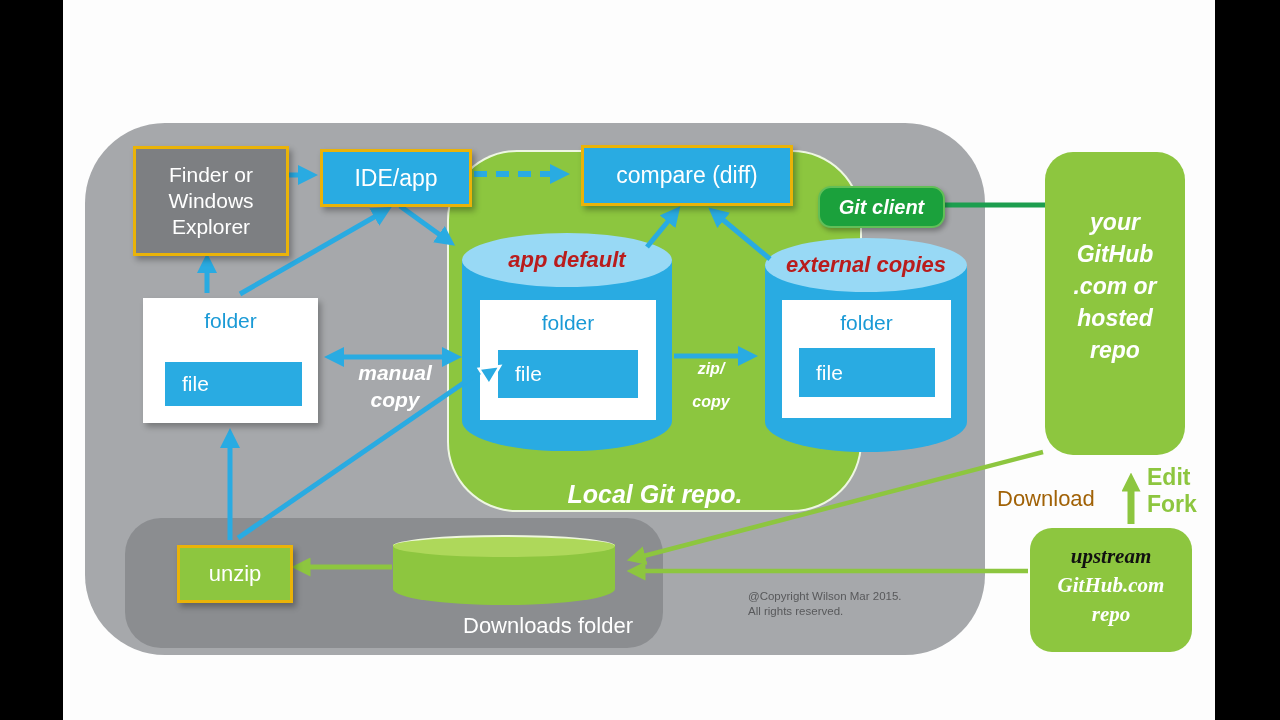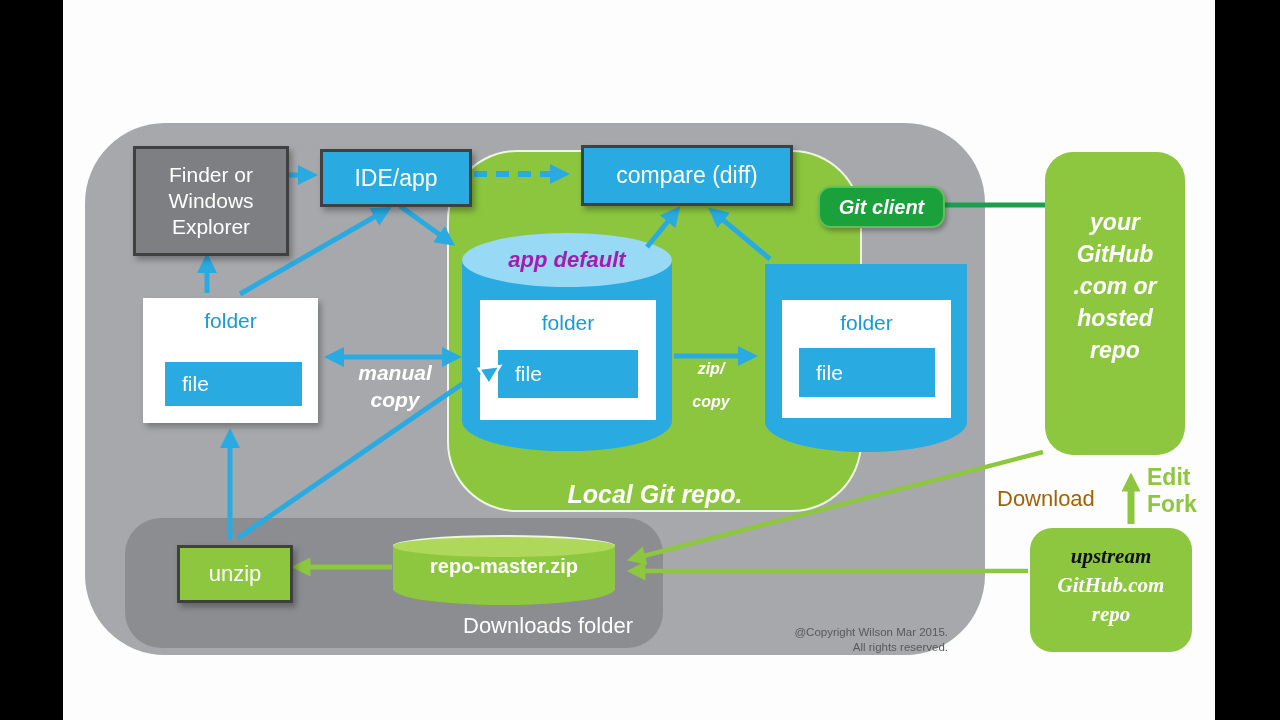--- a/index.html
+++ b/index.html
@@ -11,21 +11,21 @@
 
   
   #local-machine{position:absolute;left:85px;top:123px;width:900px;height:532px;
     background:#a6a8ab;border-radius:80px;z-index:1;}
   #git-repo-container{position:absolute;left:447px;top:150px;width:411px;height:358px;
     background:#8cc63f;border-radius:70px;border:2px solid rgba(255,255,255,.85);z-index:2;}
   #downloads-box{position:absolute;left:125px;top:518px;width:538px;height:130px;
     background:#8b8d90;border-radius:36px;z-index:2;}
 
   
-  .wbox{position:absolute;border:3px solid #404040;box-shadow:3px 4px 6px rgba(0,0,0,.30);
+  .wbox{position:absolute;border:3px solid #eab308;box-shadow:3px 4px 6px rgba(0,0,0,.30);
     display:flex;align-items:center;justify-content:center;color:#fff;z-index:6;text-align:center;}
   .blue{background:#29abe2;}
   .pre{white-space:pre-line;}
 
   #finder-box{left:133px;top:146px;width:150px;height:104px;background:#7d7f82;
     font-size:21px;line-height:26px;}
   #ide-box{left:320px;top:149px;width:146px;height:52px;font-size:23px;}
   #compare-box{left:581px;top:145px;width:206px;height:55px;font-size:23px;}
   #git-client-box{position:absolute;left:818px;top:186px;width:123px;height:38px;
     background:#1ba13c;border:2px solid #62bf58;border-radius:13px;box-shadow:2px 3px 5px rgba(0,0,0,.3);
@@ -40,21 +40,21 @@
     display:flex;align-items:center;padding-left:17px;box-sizing:border-box;}
   #folder-left{left:143px;top:298px;width:175px;height:125px;}
   #folder-left .filebar{left:22px;top:64px;width:137px;height:44px;}
   .cyl-folder{box-shadow:none;}
 
   
   .cyl{position:absolute;z-index:3;}
   .cyl .cbody{position:absolute;left:0;right:0;top:26px;bottom:0;background:#29abe2;
     border-radius:0 0 100px 100px / 0 0 30px 30px;}
   .cyl .ctop{position:absolute;left:0;right:0;top:0;height:54px;background:#98d9f5;border-radius:50%;
-    display:flex;align-items:center;justify-content:center;color:#a21caf;
+    display:flex;align-items:center;justify-content:center;color:#b91c1c;
     font-size:22px;font-weight:bold;font-style:italic;}
   #cyl-app{left:462px;top:233px;width:210px;height:218px;}
   #cyl-app .folderbox{left:18px;top:67px;width:176px;height:120px;}
   #cyl-app .filebar{left:18px;top:50px;width:140px;height:48px;}
   #cyl-ext{left:765px;top:238px;width:202px;height:214px;}
   #cyl-ext .folderbox{left:17px;top:62px;width:169px;height:118px;}
   #cyl-ext .filebar{left:17px;top:48px;width:136px;height:49px;}
 
   #cyl-zip{left:393px;top:535px;width:222px;height:70px;z-index:4;}
   #cyl-zip .cbody{top:9px;background:#8dc63f;border-radius:0 0 110px 110px / 0 0 16px 16px;}
@@ -64,22 +64,22 @@
 
   
   .lbl{position:absolute;z-index:6;}
   .wit{color:#fff;font-weight:bold;font-style:italic;margin-top:28px;}
   #manual-copy{left:345px;top:331px;width:100px;text-align:center;font-size:21px;line-height:27px;}
   #zip-copy{left:672px;top:324px;width:78px;text-align:center;font-size:16px;line-height:33px;}
   #local-git-repo{left:540px;top:452px;width:230px;text-align:center;font-size:25px;}
   #local-machine-lbl{left:795px;top:494px;width:170px;text-align:right;color:#fff;
     font-size:28px;line-height:32px;}
   #downloads-lbl{left:423px;top:613px;width:250px;text-align:center;color:#fff;font-size:22px;}
-  #copyright{left:748px;top:589px;width:200px;text-align:right;color:#58595b;
-    font-size:11.5px;line-height:15px;margin-top:36px;}
+  #copyright{left:748px;top:589px;width:200px;text-align:left;color:#58595b;
+    font-size:11.5px;line-height:15px;}
   #download-lbl{left:985px;top:486px;width:120px;color:#a16207;font-size:22px;padding-left:12px;}
   #edit-fork-lbl{left:1147px;top:464px;width:62px;color:#8dc63f;font-size:23px;
     font-weight:bold;line-height:27px;}
 
   
   #your-github{position:absolute;left:1045px;top:152px;width:140px;height:303px;background:#8dc63f;
     border-radius:28px;z-index:6;color:#fff;font-size:23px;font-weight:bold;font-style:italic;
     text-align:center;line-height:32px;padding-top:54px;box-sizing:border-box;}
   #upstream-box{position:absolute;left:1030px;top:528px;width:162px;height:124px;background:#8dc63f;
     border-radius:22px;z-index:6;text-align:center;font-weight:bold;font-style:italic;
@@ -145,30 +145,30 @@
     <div class="cbody"></div>
     <div class="ctop">app default</div>
     <div class="folderbox cyl-folder">
       <div class="folder-title">folder</div>
       <div class="filebar">file</div>
     </div>
   </div>
 
   <div id="cyl-ext" class="cyl">
     <div class="cbody"></div>
+    <div class="ctop">external copies</div>
     <div class="folderbox cyl-folder">
       <div class="folder-title">folder</div>
       <div class="filebar">file</div>
     </div>
   </div>
 
   <div id="cyl-zip" class="cyl">
     <div class="cbody"></div>
     <div class="ctop"></div>
-    <div class="clabel">repo-master.zip</div>
   </div>
 
   <div id="manual-copy" class="lbl wit pre">manual
 copy</div>
   <div id="zip-copy" class="lbl wit pre">zip/
 copy</div>
   <div id="local-git-repo" class="lbl wit">Local Git repo.</div>
   <div id="downloads-lbl" class="lbl">Downloads folder</div>
   <div id="copyright" class="lbl pre">@Copyright Wilson Mar 2015.
 All rights reserved.</div>

